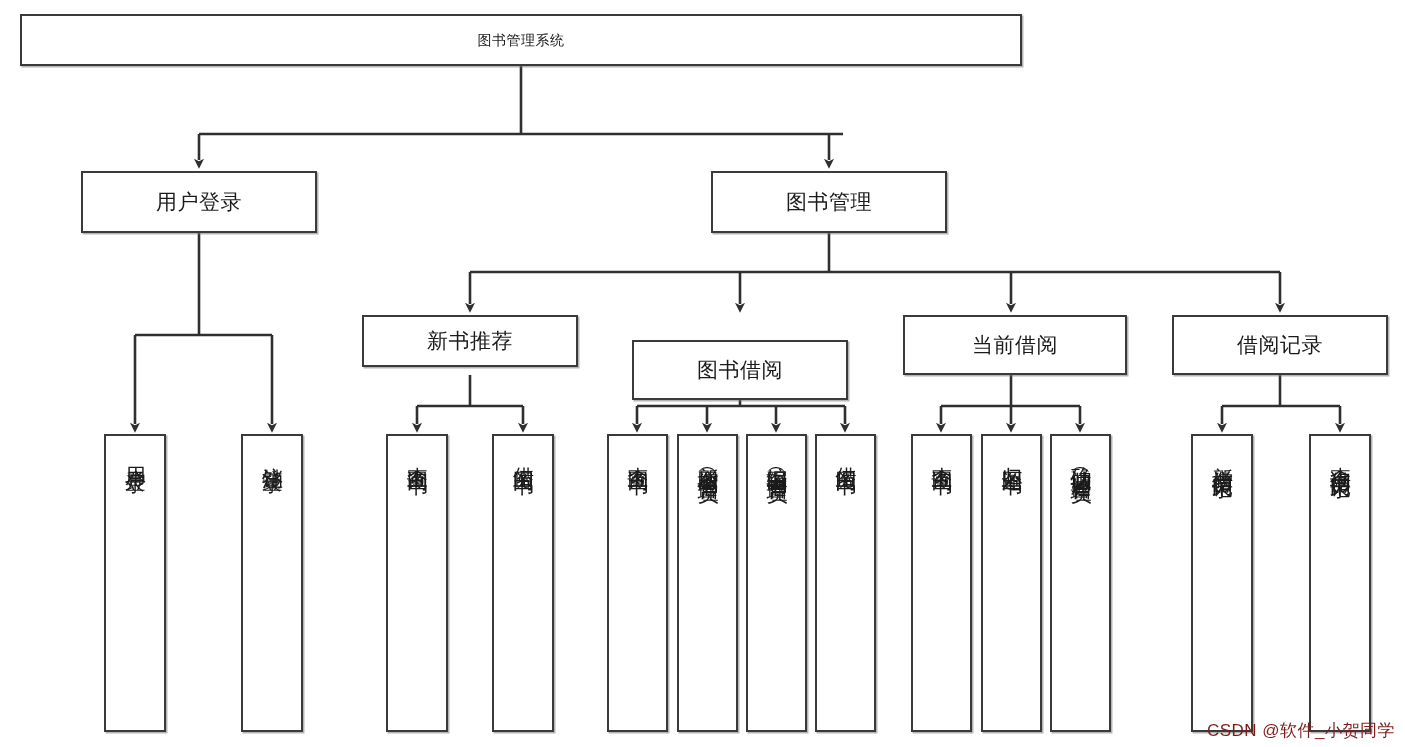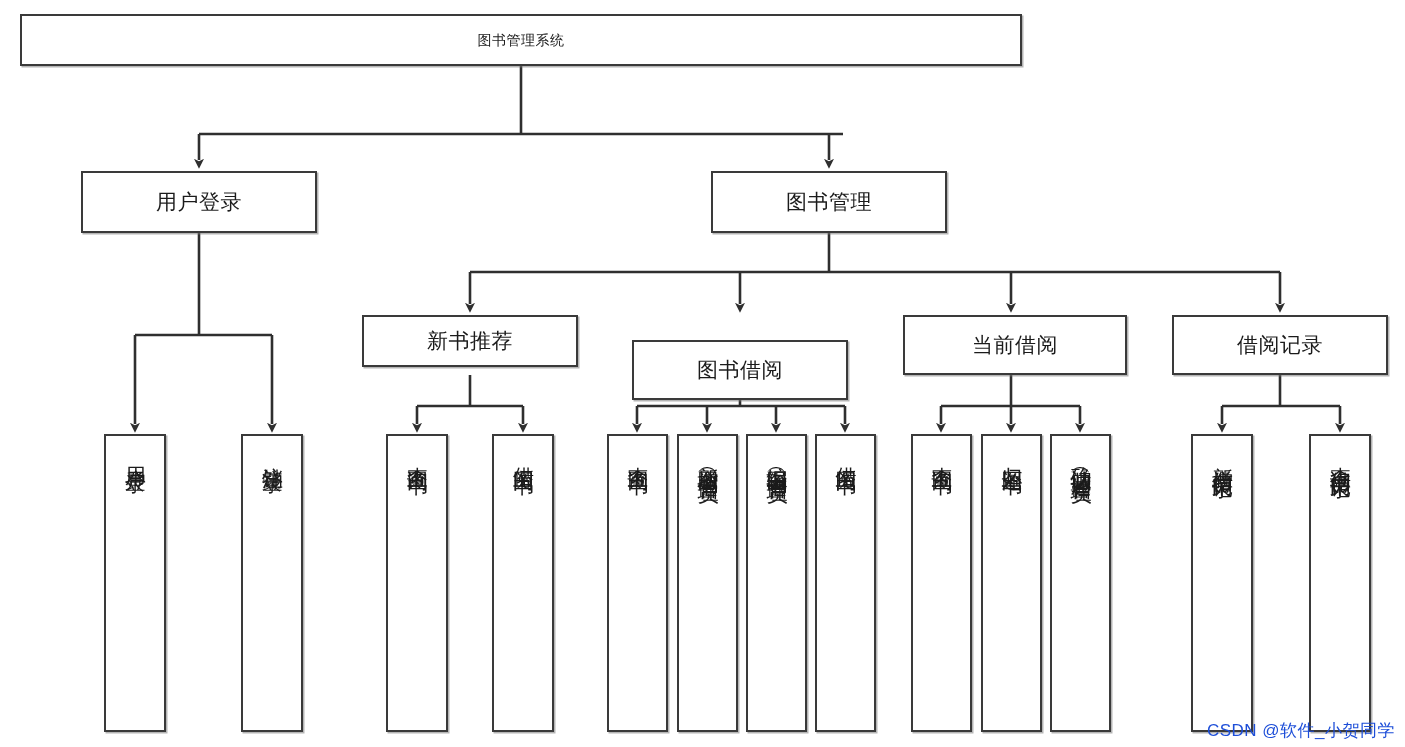--- a/index.html
+++ b/index.html
@@ -55,21 +55,21 @@
     white-space: nowrap;
     font-size: 21px;
   }
   .node.root .label {
     font-size: 14px;
   }
   #watermark {
     position: absolute;
     right: 10px;
     bottom: 5px;
-    color: #1d4ed8;
+    color: #7f1d1d;
     font-size: 17px;
     letter-spacing: 0.5px;
     z-index: 5;
     white-space: nowrap;
   }
 </style>
 </head>
 <body>
 
 <div id="canvas">

